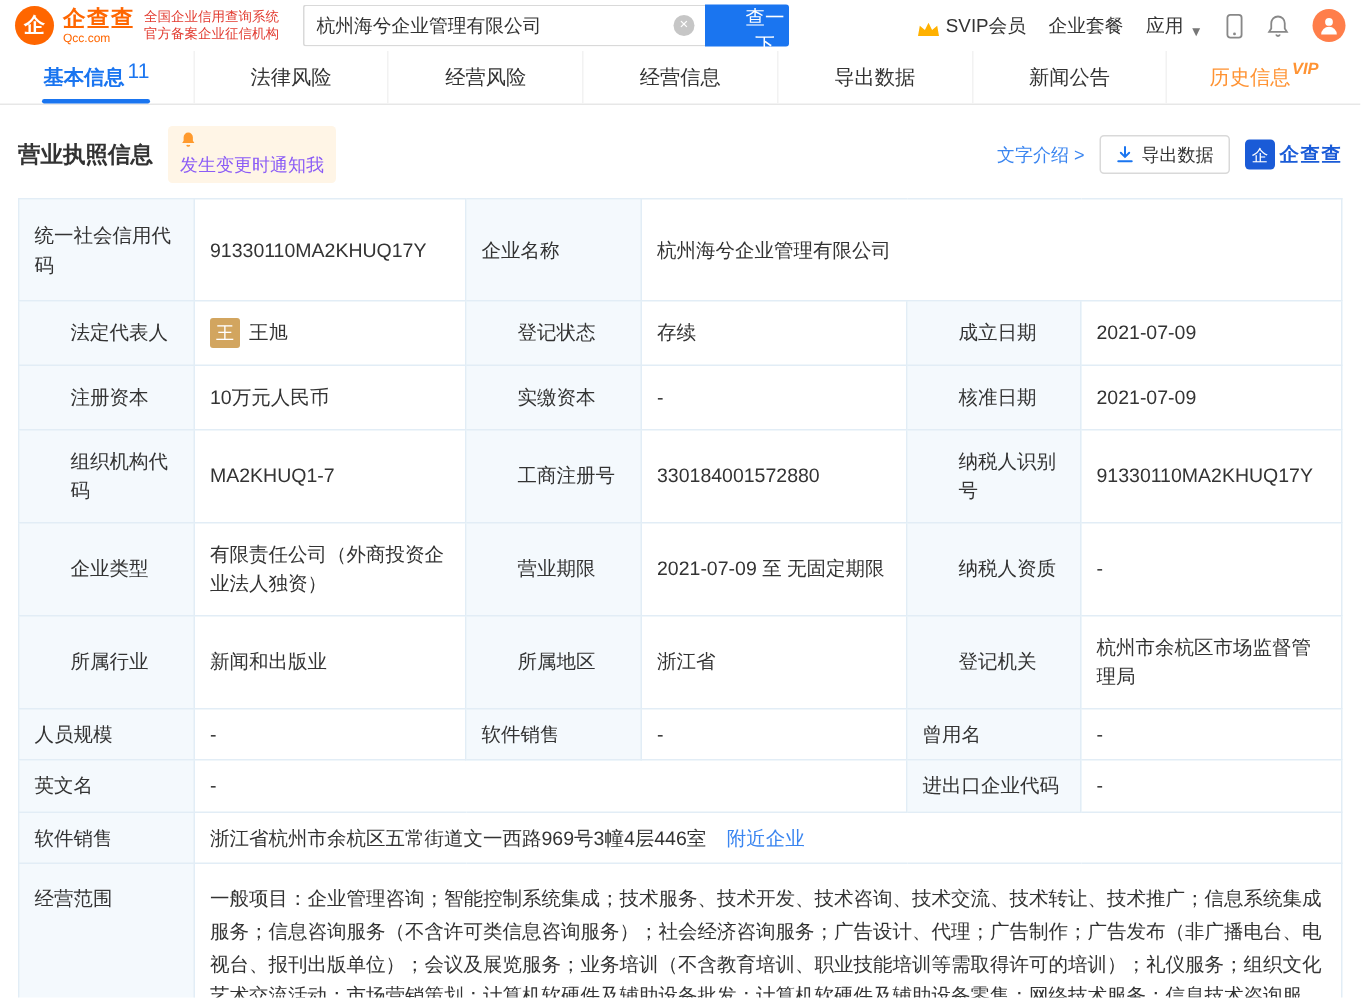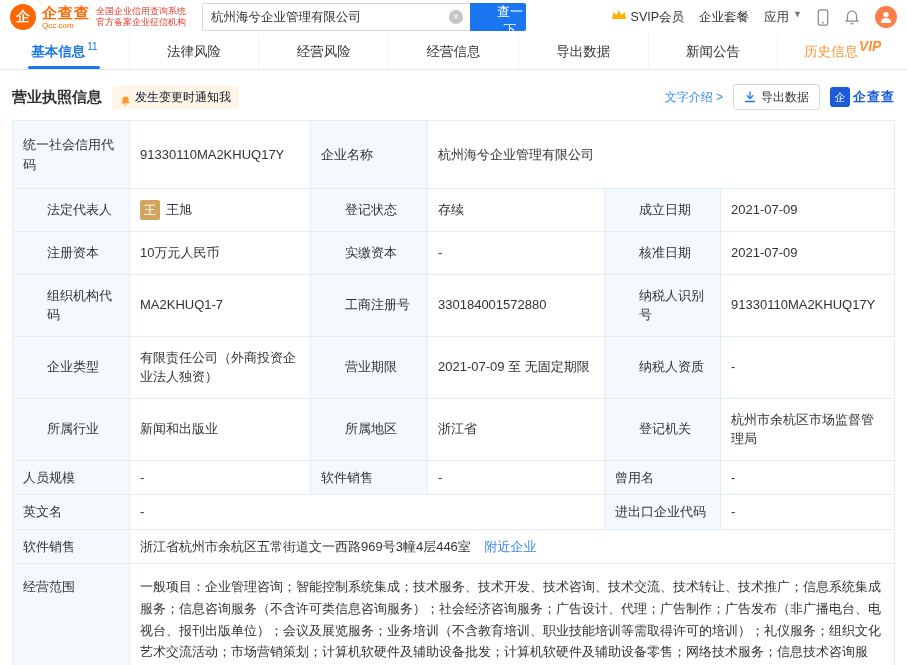--- a/index.html
+++ b/index.html
@@ -13,39 +13,39 @@
   .logo-text { line-height:1; }
   .brand { color:#ff6600; font-weight:bold; font-size:15px; letter-spacing:1px; }
   .domain { color:#ff6600; font-size:8px; margin-top:2px; }
   .slogan { line-height:1.25; font-size:9px; color:#e23b30; white-space:nowrap; }
   .search-group { display:flex; align-items:center; margin-left:6px; }
   .search-box { display:flex; align-items:center; width:268px; height:28px; border:1px solid #d9d9d9; border-right:none; border-radius:2px 0 0 2px; background:#fff; }
   .search-box input { flex:1; border:none; outline:none; font-size:12.5px; color:#333; padding:0 8px; font-family:inherit; background:transparent; }
   .clear-icon { width:14px; height:14px; border-radius:50%; background:#c6c6c6; color:#fff; font-size:10px; line-height:14px; text-align:center; margin-right:7px; cursor:pointer; }
   .search-btn { height:28px; width:56px; background:#1a75f0; color:#fff; border:none; border-radius:0 2px 2px 0; font-size:13px; cursor:pointer; font-family:inherit;padding-left:24px; }
   .top-right { margin-left:auto; display:flex; align-items:center; gap:15px; font-size:12.5px; color:#333; white-space:nowrap; }
-  .top-item { display:flex; align-items:flex-start; gap:4px; cursor:pointer; }
+  .top-item { display:flex; align-items:flex-end; gap:4px; cursor:pointer; }
   .chev { font-size:9px; color:#777; }
   .avatar { width:22px; height:22px; border-radius:50%; background:#ff7e4a; display:flex; align-items:center; justify-content:center; }
 
   
   .tabs { display:flex; height:36px; border-bottom:1px solid #e7e7e7; background:#fff; }
   .tab { flex:1; display:flex; align-items:center; justify-content:center; font-size:13.5px; color:#333; cursor:pointer; position:relative; border-right:1px solid #f2f2f2; }
   .tab:last-child { border-right:none; }
   .tab.active { color:#1a75f0; font-weight:bold; }
   .tab.active::after { content:""; position:absolute; left:22%; right:22%; bottom:0; height:3px; background:#1a75f0; border-radius:2px; }
-  .tab .count { font-size:10px; color:#1a75f0; position:relative; top:-5px; margin-left:2px; font-weight:normal; }
+  .tab .count { font-size:14px; color:#1a75f0; position:relative; top:-5px; margin-left:2px; font-weight:normal; }
   .tab.vip { color:#ff9333; }
-  .tab .vip-badge { font-size:14px; font-style:italic; font-weight:bold; color:#ff9333; position:relative; top:-6px; margin-left:1px; }
+  .tab .vip-badge { font-size:11px; font-style:italic; font-weight:bold; color:#ff9333; position:relative; top:-6px; margin-left:1px; }
 
   
   .content { padding:0 12px; }
   .section-header { display:flex; align-items:center; margin:14px 0 10px; gap:10px; }
   .section-title { font-size:15px; font-weight:bold; color:#333; }
-  .notify-pill { display:flex; align-items:flex-end; gap:4px; background:#fff5e6; color:#0f172a; font-size:12px; padding:3px 8px; border-radius:3px; cursor:pointer; }
+  .notify-pill { display:flex; align-items:flex-start; gap:4px; background:#fff5e6; color:#8b5cf6; font-size:12px; padding:3px 8px; border-radius:3px; cursor:pointer;flex-direction:column; }
   .right-tools { margin-left:auto; display:flex; align-items:center; gap:10px; }
   .text-intro { color:#3a85f0; font-size:12px; cursor:pointer; text-decoration:none; }
   .export-btn { display:flex; align-items:center; gap:5px; height:26px; padding:0 10px; background:#fff; border:1px solid #d9d9d9; border-radius:3px; font-size:12px; color:#333; cursor:pointer; font-family:inherit; }
   .watermark { display:flex; align-items:center; gap:3px; cursor:default; }
   .wm-icon { width:20px; height:20px; background:#1a5bd7; color:#fff; border-radius:3px; font-size:11px; display:flex; align-items:center; justify-content:center; }
   .wm-text { color:#1a5bd7; font-weight:bold; font-size:13px; letter-spacing:1px; }
 
   
   table.license { width:100%; border-collapse:collapse; table-layout:fixed; }
   .license td { border:1px solid #e2edf6; font-size:13px; color:#333; padding:11px 10px; vertical-align:middle; word-break:break-all; line-height:1.5; }

